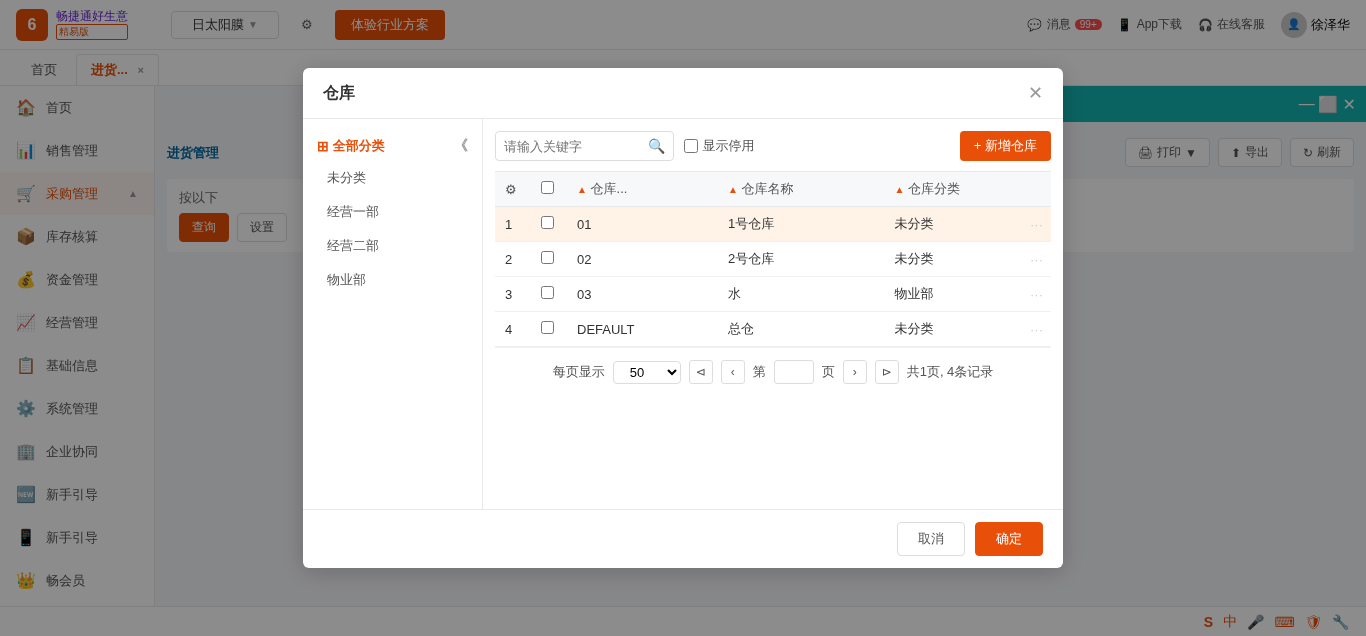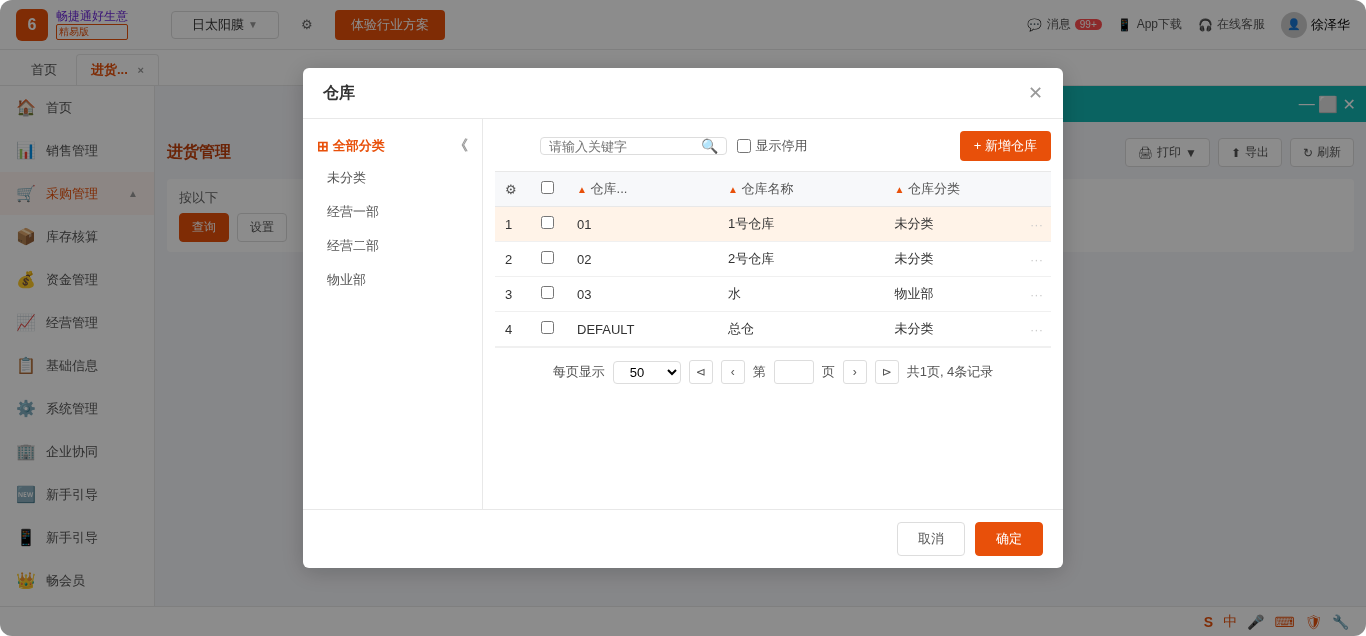--- a/index.html
+++ b/index.html
@@ -132,21 +132,21 @@
       flex: 1;
       background: #f5f6fa;
       padding: 12px;
       overflow: auto;
       position: relative;
     }
     .page-title-bar {
       display: flex; align-items: center; justify-content: space-between;
       margin-bottom: 12px;
     }
-    .page-title { font-size: 16px; font-weight: bold; color: #c2410c; }
+    .page-title { font-size: 13px; font-weight: bold; color: #0369a1; }
     .toolbar { display: flex; align-items: center; gap: 8px; }
     .toolbar-btn {
       padding: 5px 12px; border: 1px solid #ddd; border-radius: 4px;
       background: #fff; cursor: pointer; font-size: 12px; color: #555;
       display: flex; align-items: center; gap: 4px;
     }
     .toolbar-btn.primary { background: #e8500a; color: #fff; border-color: #e8500a; }
     .filter-bar {
       background: #fff; padding: 10px 12px; border-radius: 4px;
       margin-bottom: 10px; font-size: 13px; color: #666;
@@ -154,21 +154,20 @@
 
     
     .modal-overlay {
       position: fixed;
       top: 0; left: 0; right: 0; bottom: 0;
       background: rgba(0,0,0,0.45);
       z-index: 1000;
       display: flex;
       align-items: center;
       justify-content: center;
-      border-radius: 12px;
     }
     .modal {
       background: #fff;
       border-radius: 6px;
       width: 760px;
       min-height: 500px;
       box-shadow: 0 4px 24px rgba(0,0,0,0.2);
       display: flex;
       flex-direction: column;
     }
@@ -204,23 +203,22 @@
       display: flex;
       flex-direction: column;
       padding: 12px;
     }
     .table-toolbar {
       display: flex; align-items: center; gap: 10px; margin-bottom: 10px;
     }
     .search-box {
       display: flex; align-items: center;
       border: 1px solid #ddd; border-radius: 4px;
-      padding: 0 8px; height: 18px; gap: 12px;
-      background: #fff;
-      margin-left: 45px;
+      padding: 0 8px; height: 30px; gap: 4px;
+      background: #fff;
     }
     .search-input { border: none; outline: none; font-size: 13px; color: #333; width: 140px; }
     .search-icon { color: #999; font-size: 14px; }
     .show-disabled { display: flex; align-items: center; gap: 4px; color: #555; font-size: 13px; }
     .checkbox { width: 14px; height: 14px; border: 1px solid #ccc; border-radius: 2px; cursor: pointer; }
     .add-btn {
       margin-left: auto;
       background: #e8500a; color: #fff; border: none; border-radius: 4px;
       padding: 6px 14px; cursor: pointer; font-size: 13px;
     }

